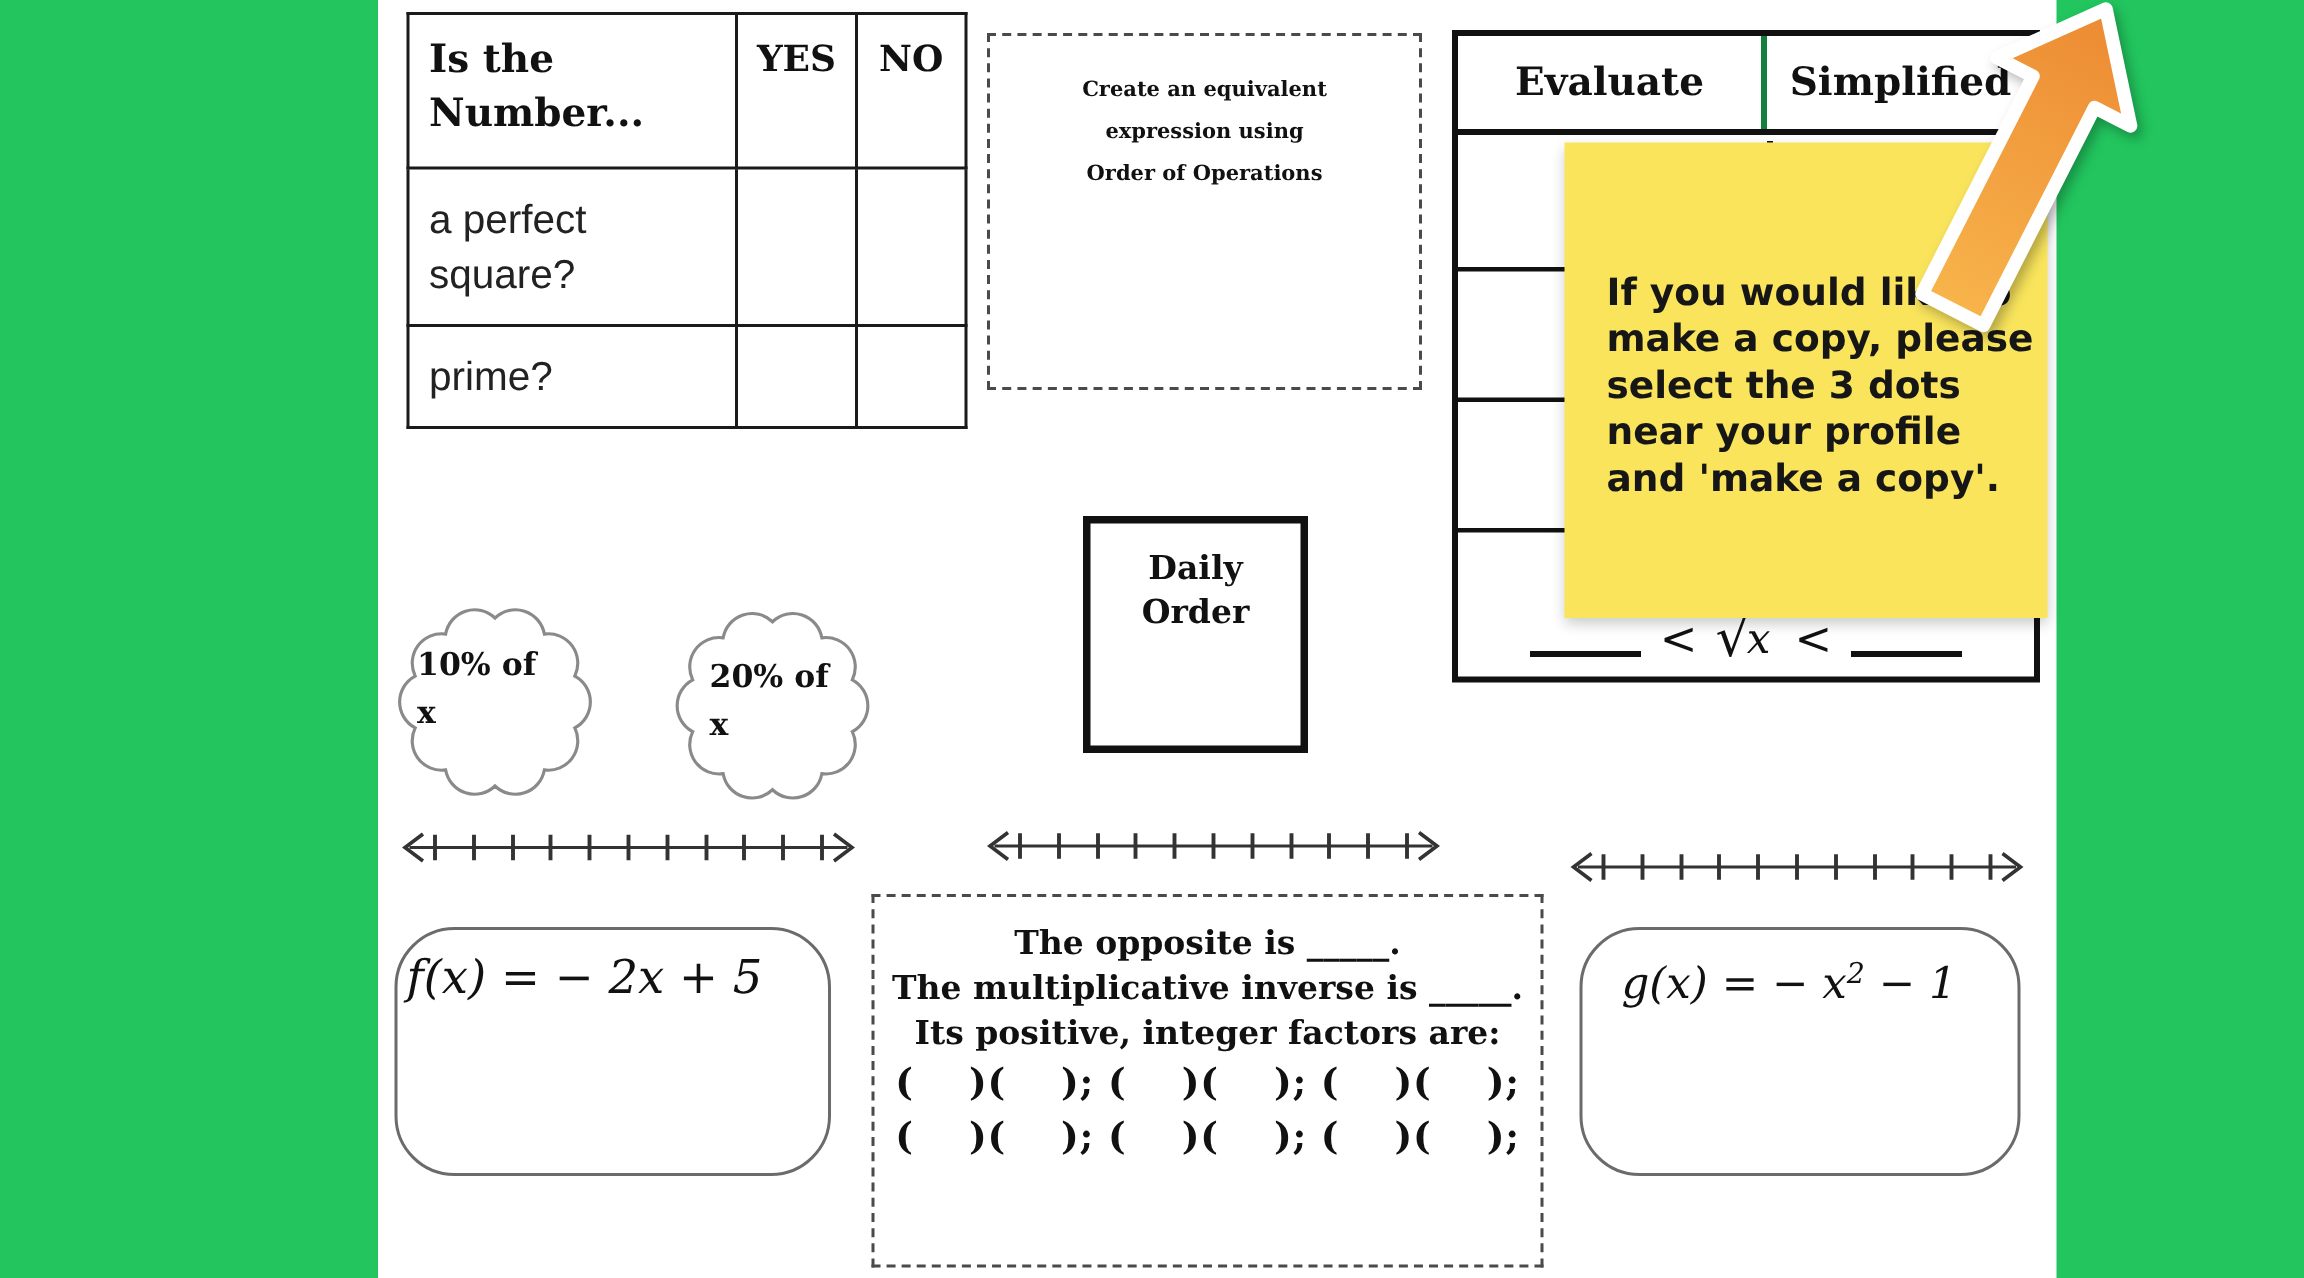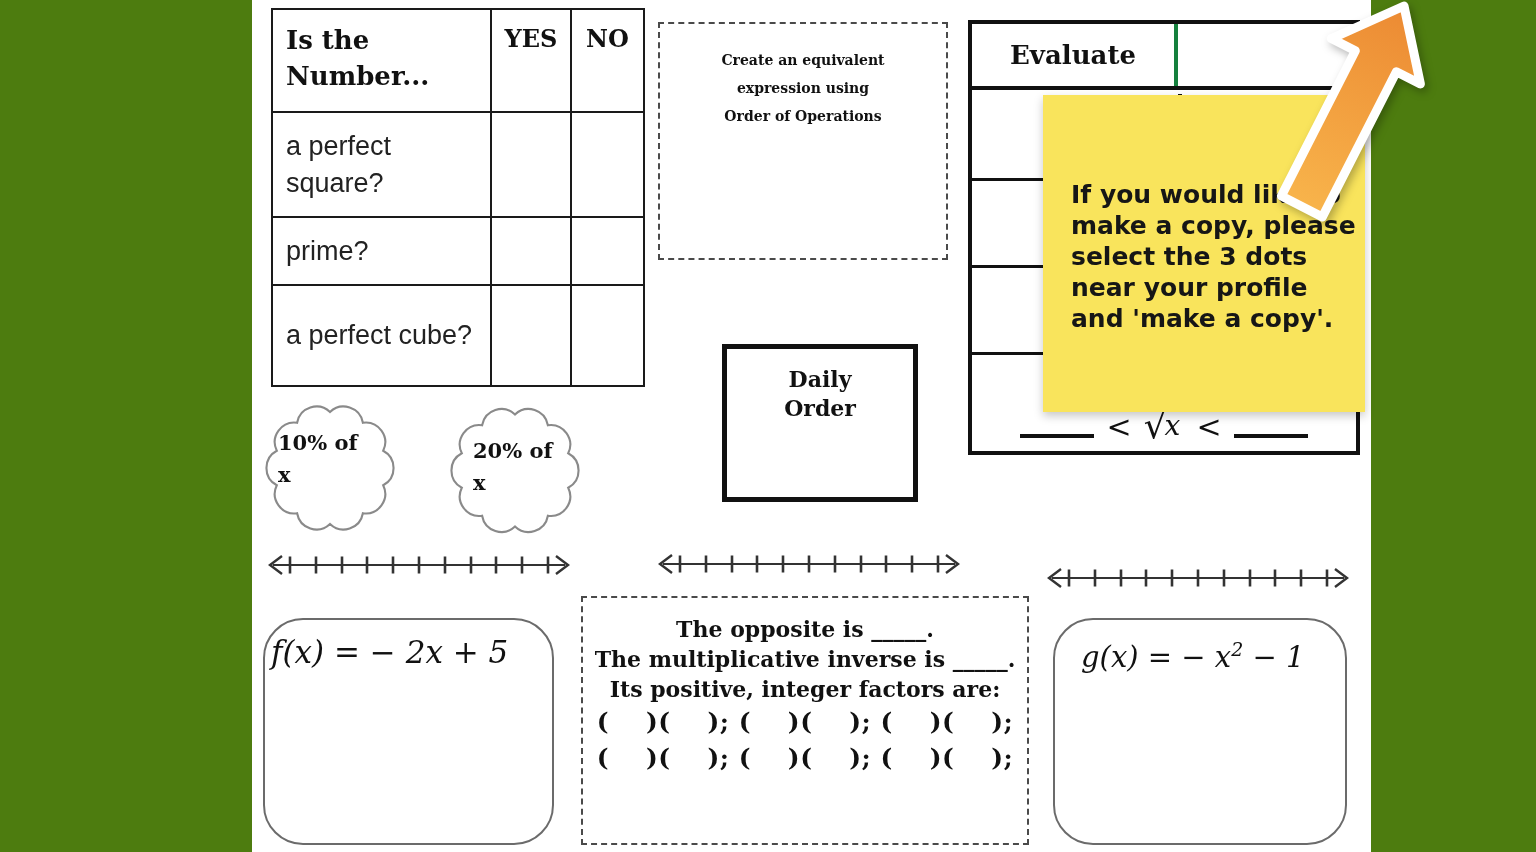--- a/index.html
+++ b/index.html
@@ -1,17 +1,17 @@
 <!DOCTYPE html>
 <html><head>
 <meta charset="utf-8">
 <style>
   * { margin:0; padding:0; box-sizing:border-box; }
   body { background:#222; font-family:"Liberation Sans", sans-serif; }
-  .canvas { position:relative; width:1536px; height:852px; background:#4d7c0f; overflow:hidden; }
+  .canvas { position:relative; width:1536px; height:852px; background:#22c55e; overflow:hidden; }
   .slide { position:absolute; left:252px; top:0; width:1119px; height:852px; background:#ffffff; }
 
   
   table.yn { position:absolute; left:19px; top:8px; width:372px; border-collapse:collapse; table-layout:fixed; }
   table.yn td { border:2px solid #1a1a1a; background:#fff; }
   td.yn-hdr-label { height:103px; vertical-align:top; padding:12px 52px 0 13px;
     font-family:"DejaVu Serif", serif; font-weight:700; font-size:26px; line-height:36px; color:#111; }
   td.yn-hdr-col { height:103px; vertical-align:top; text-align:center; padding-top:14px;
     font-family:"DejaVu Serif", serif; font-weight:700; font-size:24px; color:#111; }
   td.yn-row-label { vertical-align:middle; padding-left:13px;
@@ -46,36 +46,36 @@
   .note-line { font-family:"DejaVu Sans", sans-serif; font-weight:700; font-size:25px; line-height:31px; color:#161616; }
 
   
   .arrow-svg { position:absolute; left:1020px; top:0; z-index:6; filter:drop-shadow(3px 4px 4px rgba(0,0,0,0.28)); }
 
   
   .cloud-svg { position:absolute; }
   .cloud-label { position:absolute; font-family:"DejaVu Serif", serif; font-weight:700; font-size:21px; color:#111; }
 
   
-  .daily-box { position:absolute; left:470px; top:344px; width:196px; height:158px; border:5px solid #111;
+  .daily-box { position:absolute; left:470px; top:344px; width:150px; height:158px; border:5px solid #111;
     text-align:center; padding-top:16px; }
   .daily-line { font-family:"DejaVu Serif", serif; font-weight:700; font-size:22px; line-height:29px; color:#111; }
 
   
   .numline { position:absolute; }
 
   
   .prompts-box { position:absolute; left:329px; top:596px; width:448px; height:249px;
     border:2px dashed #4a4a4a; padding-top:16px; text-align:center; }
   .prompt-line { font-family:"DejaVu Serif", serif; font-weight:700; font-size:22px; line-height:30px; color:#111; }
   .factor-line { font-family:"DejaVu Serif", serif; font-weight:700; font-size:25px; line-height:36px;
     color:#111; white-space:pre; letter-spacing:0.5px; }
 
   
-  .fn-box { position:absolute; height:227px; border:2px solid #6b6b6b; border-radius:40px; background:#fff; }
+  .fn-box { position:absolute; height:166px; border:2px solid #6b6b6b; border-radius:40px; background:#fff; }
   .fx-box { left:11px; top:618px; width:291px; }
   .gx-box { left:801px; top:618px; width:294px; }
   .fx-formula { margin:14px 0 0 6px; font-family:"DejaVu Serif", serif; font-style:italic; font-size:31px; color:#111; }
   .gx-formula { margin:18px 16px 0 26px; font-family:"DejaVu Serif", serif; font-style:italic; font-size:29px; color:#111; }
   .gx-formula sup { font-size:19px; }
 </style>
 </head>
 <body>
 
 <div class="canvas">
@@ -96,38 +96,36 @@
       <tr style="height:105px">
         <td class="yn-row-label">a perfect square?</td>
         <td></td>
         <td></td>
       </tr>
       <tr style="height:68px">
         <td class="yn-row-label">prime?</td>
         <td></td>
         <td></td>
       </tr>
-      <tr style="height:101px">
-        <td class="yn-row-label">a perfect cube?</td>
-        <td></td>
-        <td></td>
-      </tr>
     </tbody>
       </table>
 
     <div class="equiv-box">
       <div class="equiv-line">Create an equivalent</div>
       <div class="equiv-line">expression using</div>
       <div class="equiv-line">Order of Operations</div>
     </div>
 
     <div class="eval-table">
       <div class="eval-header">
         <div class="eval-h1">
           <span>Evaluate</span>
+        </div>
+        <div class="eval-h2">
+          <span>Simplified</span>
         </div>
       </div>
       <div class="eval-divider"></div>
       <div class="eval-line" style="top:154px"></div>
       <div class="eval-line" style="top:241px"></div>
       <div class="eval-line" style="top:328px"></div>
       <div class="sqrt-row">
         <span class="blank-line"></span>
         <span class="lt-sign">&lt;</span>
         <span class="sqrt-group">

